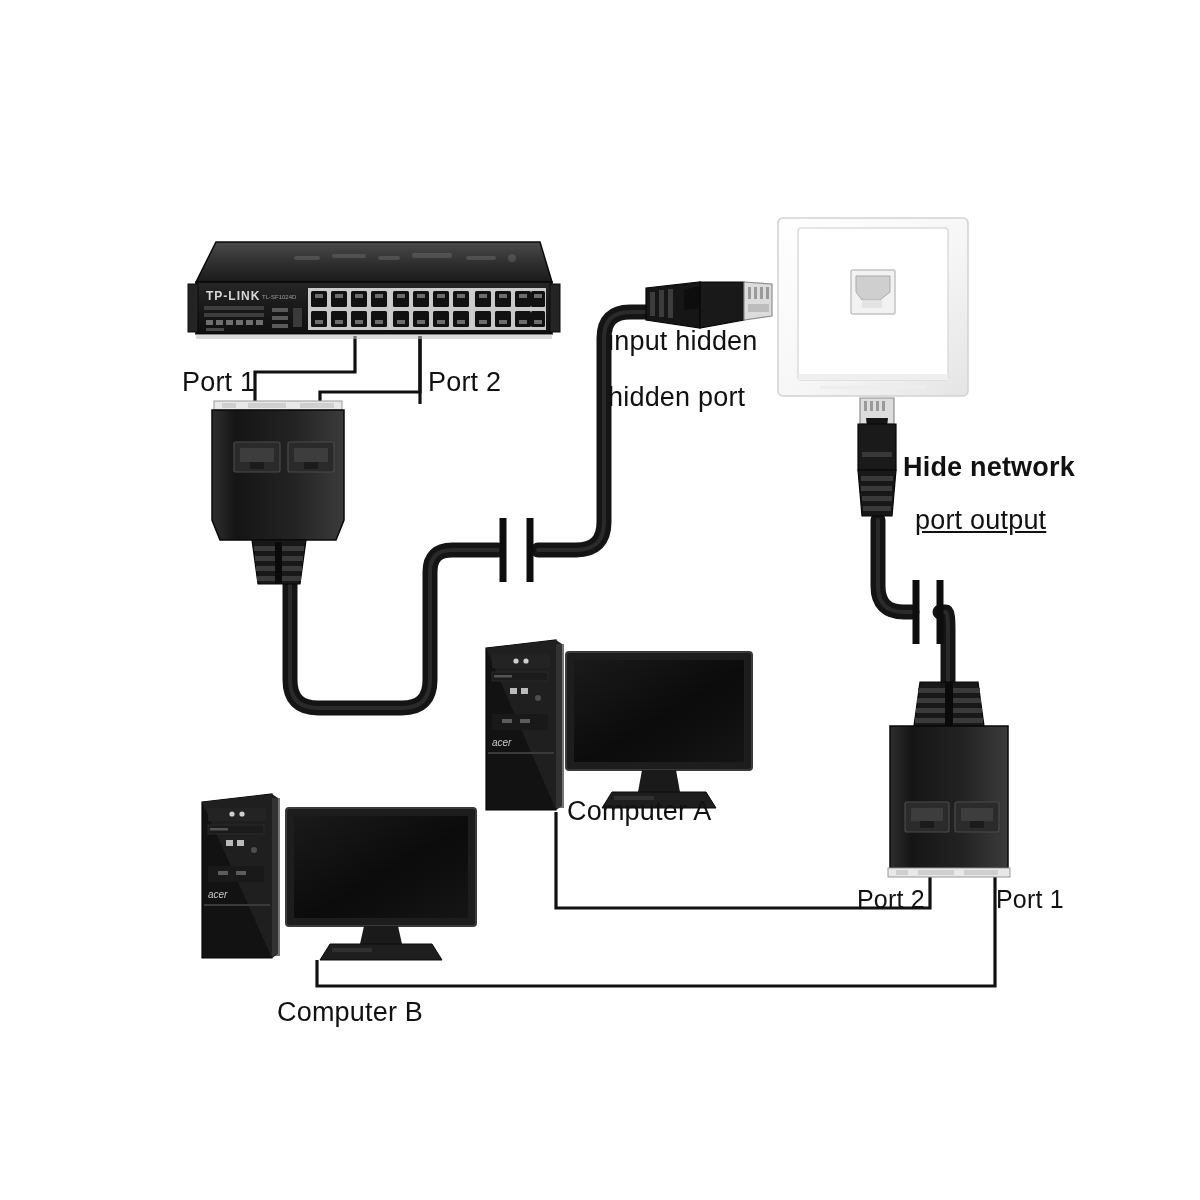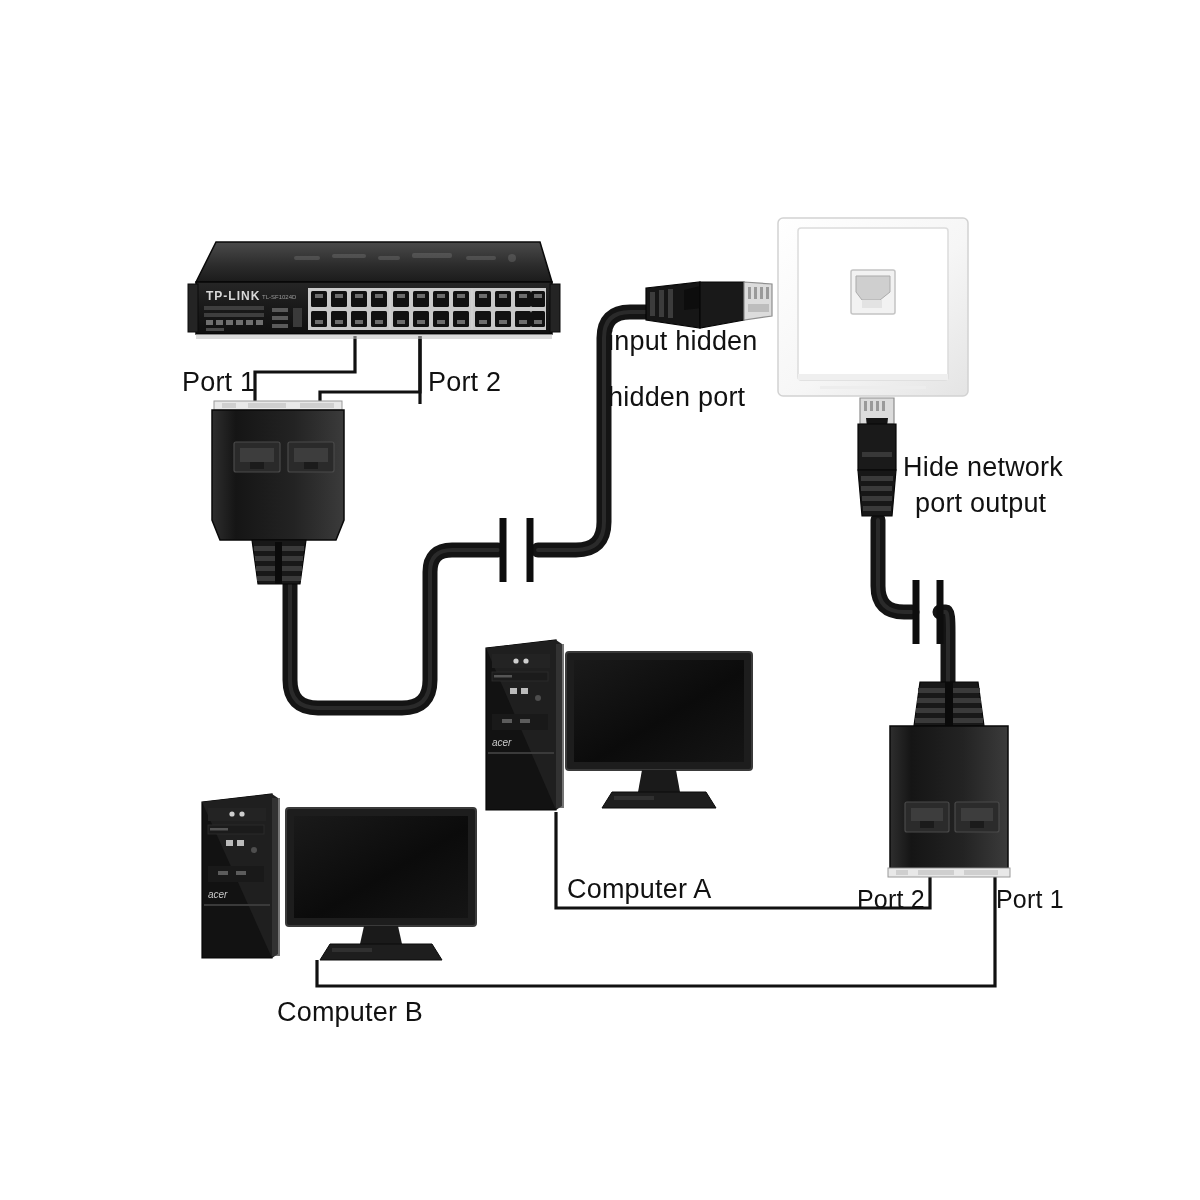--- a/index.html
+++ b/index.html
@@ -438,25 +438,25 @@
   </svg>
 
   <div class="label label-lg" style="left:182px; top:347px;">Port 1</div>
 
   <div class="label label-lg" style="left:428px; top:347px;">Port 2</div>
 
   <div class="label label-lg" style="left:608px; top:306px;">input hidden</div>
 
   <div class="label label-lg" style="left:608px; top:362px;">hidden port</div>
 
-  <div class="label label-lg" style="left:903px; top:432px;">Hide network</div>
-
-  <div class="label label-lg" style="left:915px; top:468px;">port output</div>
-
-  <div class="label label-lg" style="left:567px; top:854px;">Computer A</div>
+  <div class="label label-lg" style="left:903px; top:432px;font-weight:bold;">Hide network</div>
+
+  <div class="label label-lg" style="left:915px; top:485px;text-decoration:underline;">port output</div>
+
+  <div class="label label-lg" style="left:567px; top:776px;">Computer A</div>
 
   <div class="label label-lg" style="left:277px; top:977px;">Computer B</div>
 
   <div class="label label-md" style="left:857px; top:865px;">Port 2</div>
 
   <div class="label label-md" style="left:996px; top:865px;">Port 1</div>
 
 </div>
 
 </body></html>

